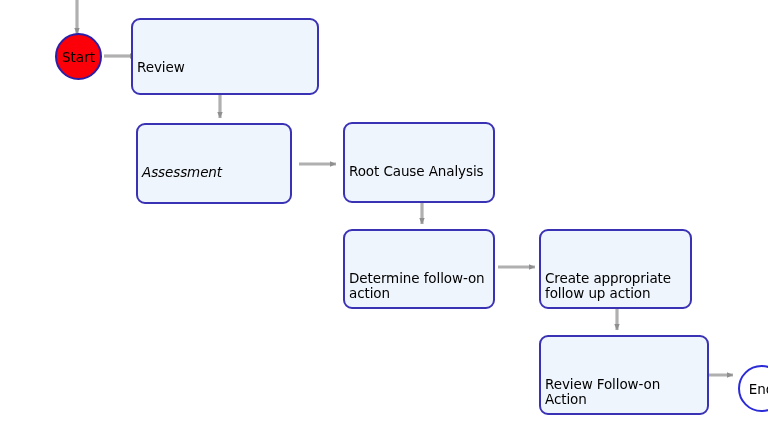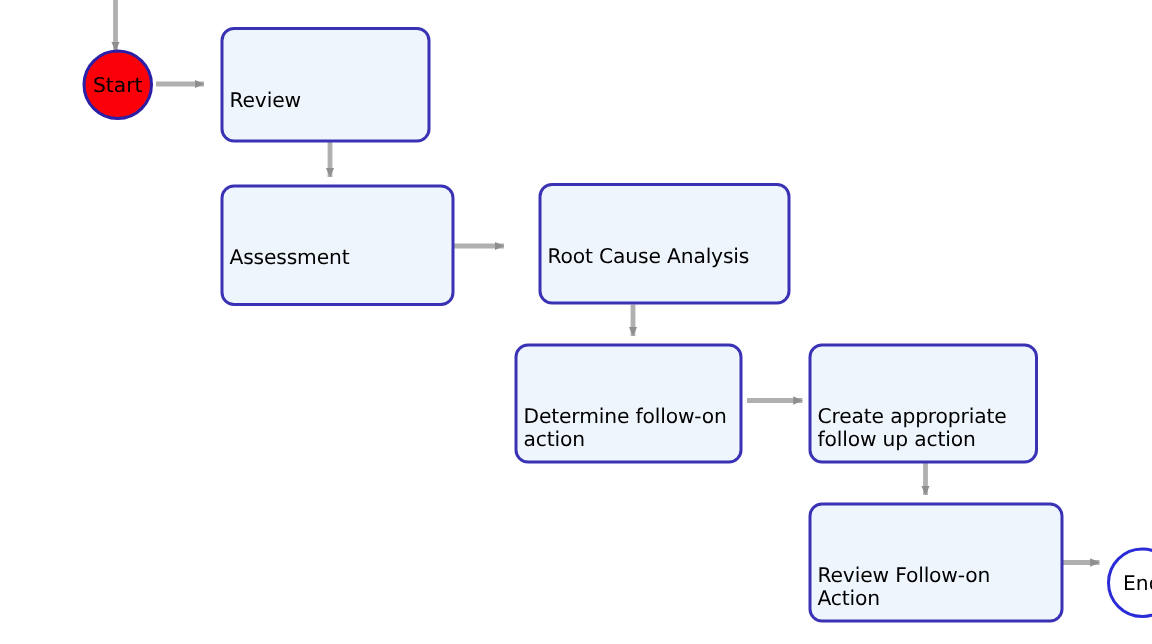--- a/index.html
+++ b/index.html
@@ -80,29 +80,29 @@
       <line x1="450" y1="267" x2="487" y2="267" marker-end="url(#arrow)"></line>
       <line x1="569" y1="308" x2="569" y2="330" marker-end="url(#arrow)"></line>
       <line x1="648" y1="375" x2="685" y2="375" marker-end="url(#arrow)"></line>
     </g>
   </svg>
 
   <div class="node-terminator" style="left:7px; top:33px; width:47px; height:47px; background:#fb0008; border:2px solid #2b1fa8;">
     <span class="terminator-label">Start</span>
   </div>
 
-  <div class="node-box" style="left:99px; top:18px; width:140px; height:77px;">
+  <div class="node-box" style="left:83px; top:18px; width:188px; height:77px;">
     <span class="node-label">Review</span>
   </div>
 
-  <div class="node-box" style="left:99px; top:123px; width:156px; height:81px;">
+  <div class="node-box" style="left:88px; top:123px; width:156px; height:81px;font-style:italic;">
     <span class="node-label">Assessment</span>
   </div>
 
-  <div class="node-box" style="left:311px; top:122px; width:168px; height:81px;">
+  <div class="node-box" style="left:295px; top:122px; width:152px; height:81px;">
     <span class="node-label">Root Cause Analysis</span>
   </div>
 
   <div class="node-box" style="left:295px; top:229px; width:152px; height:80px;">
     <span class="node-label">Determine follow-on
 action</span>
   </div>
 
   <div class="node-box" style="left:491px; top:229px; width:153px; height:80px;">
     <span class="node-label">Create appropriate

